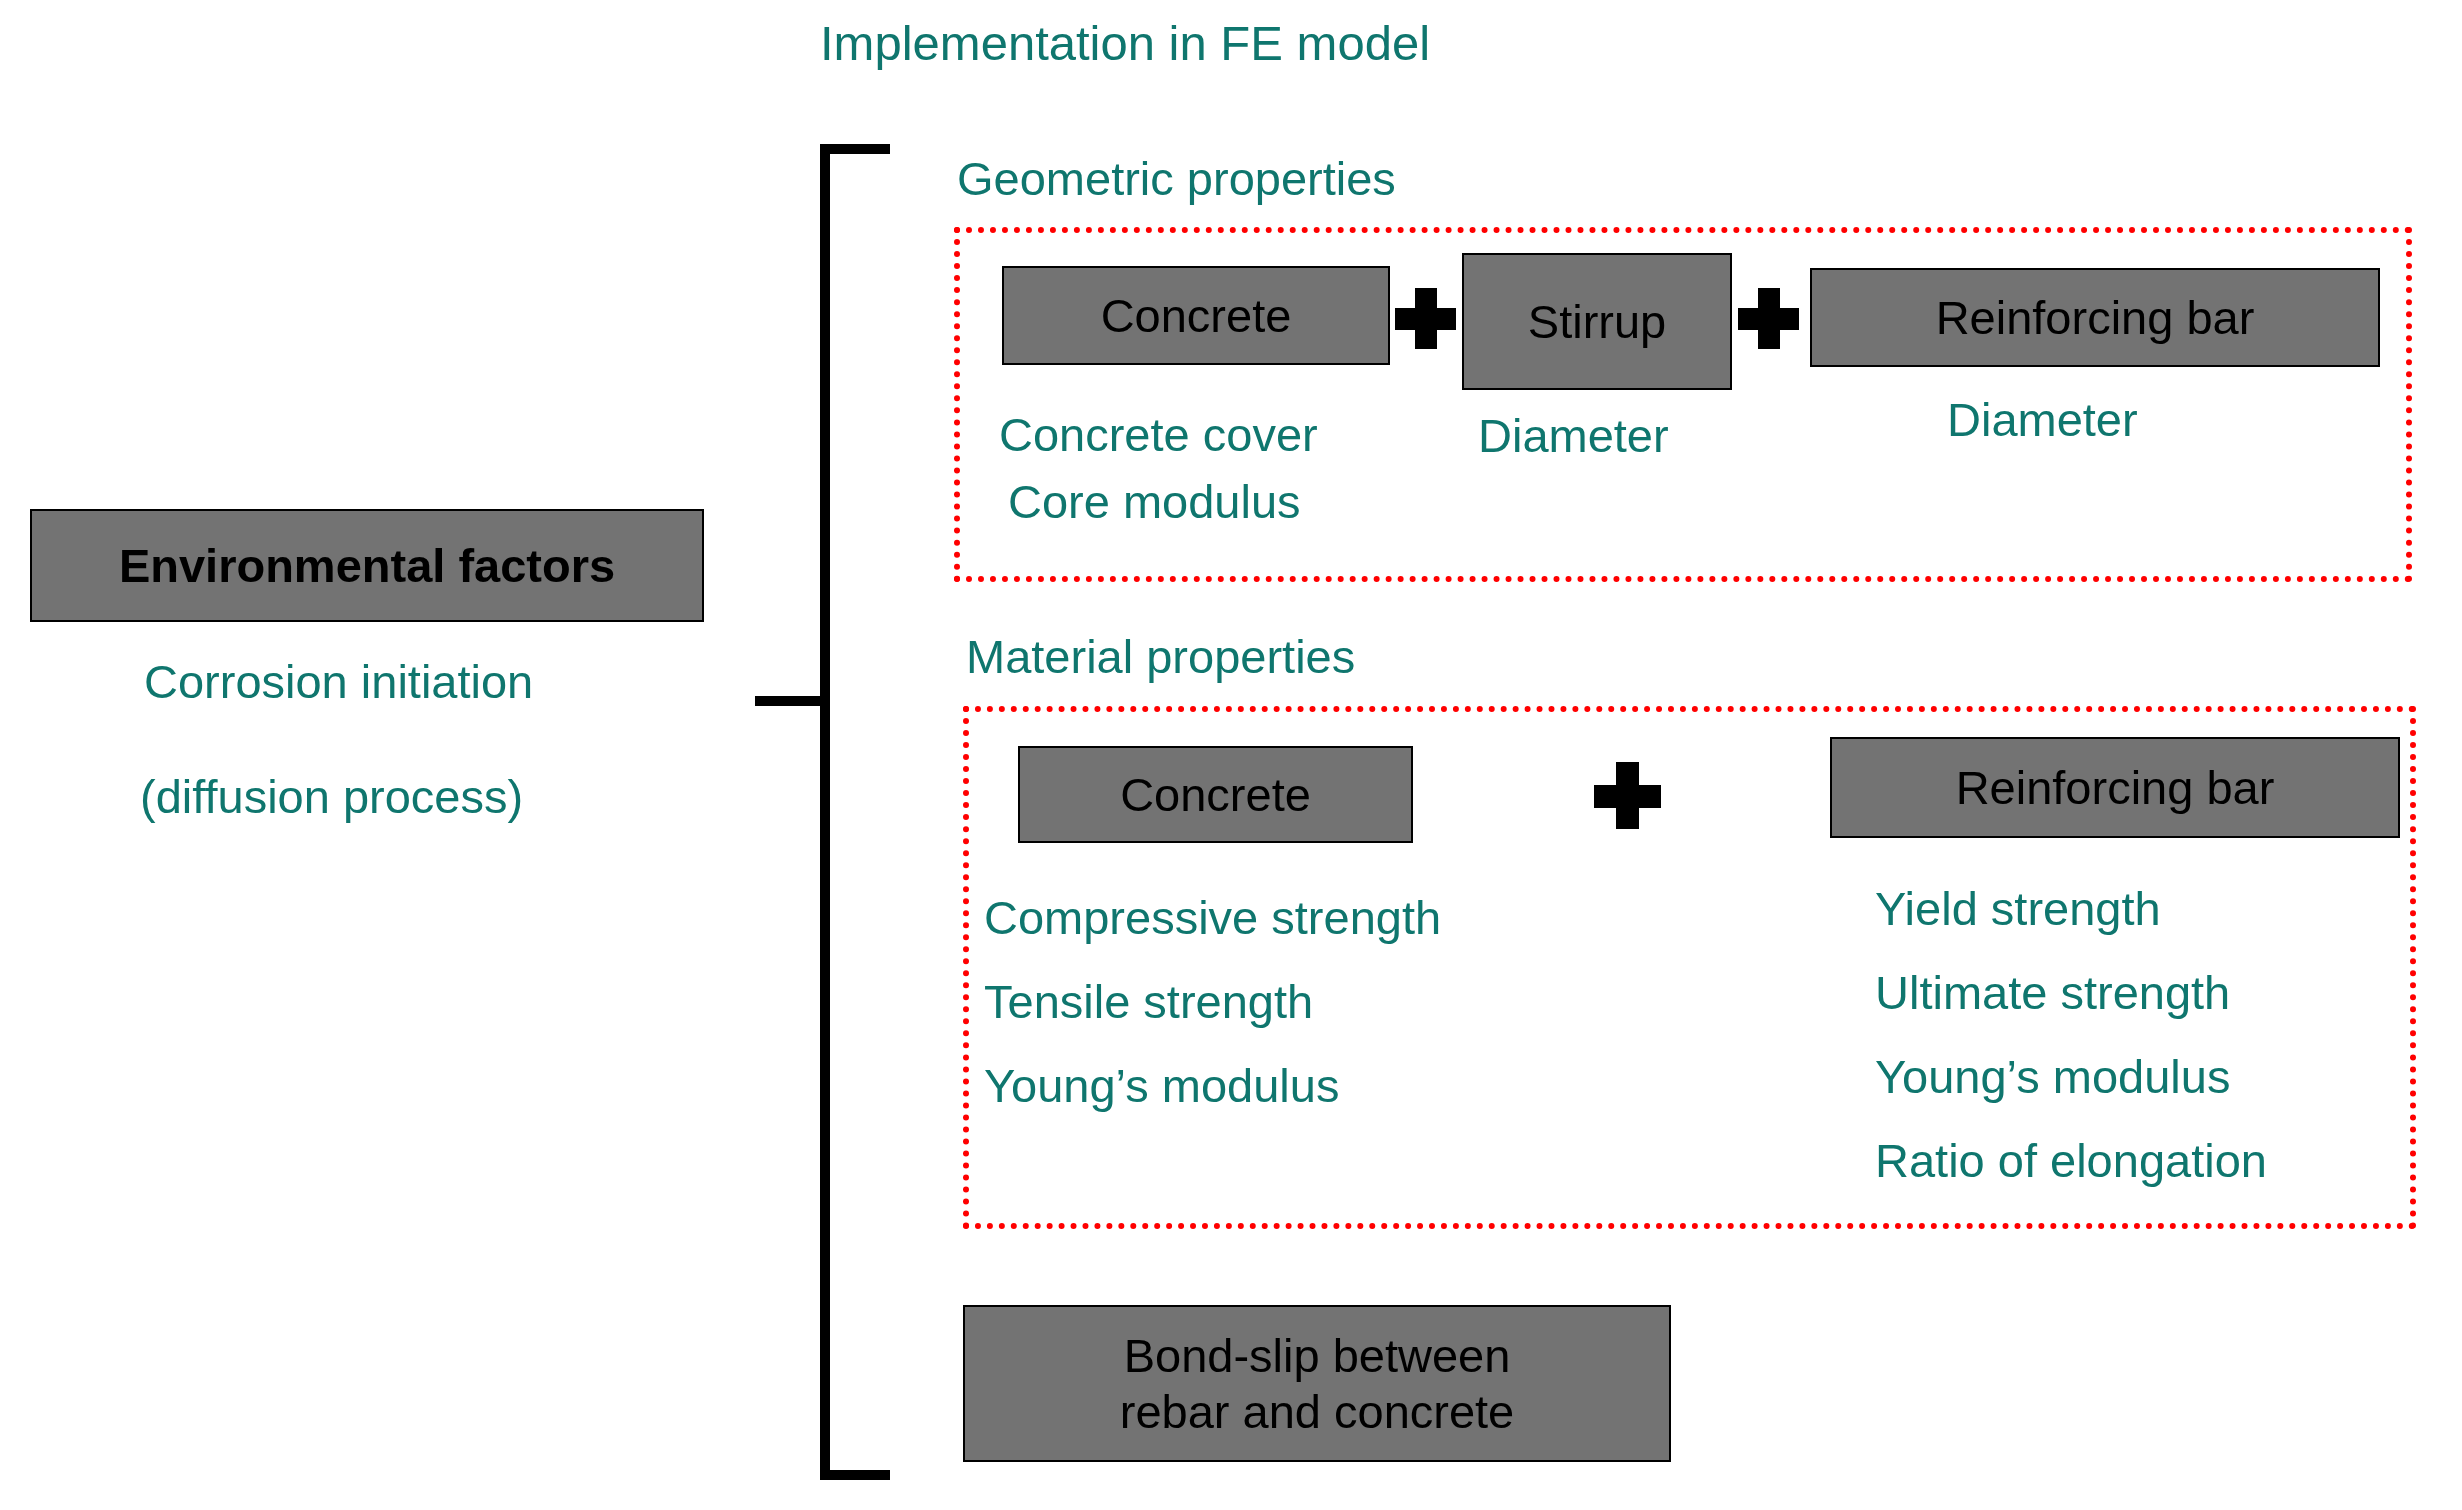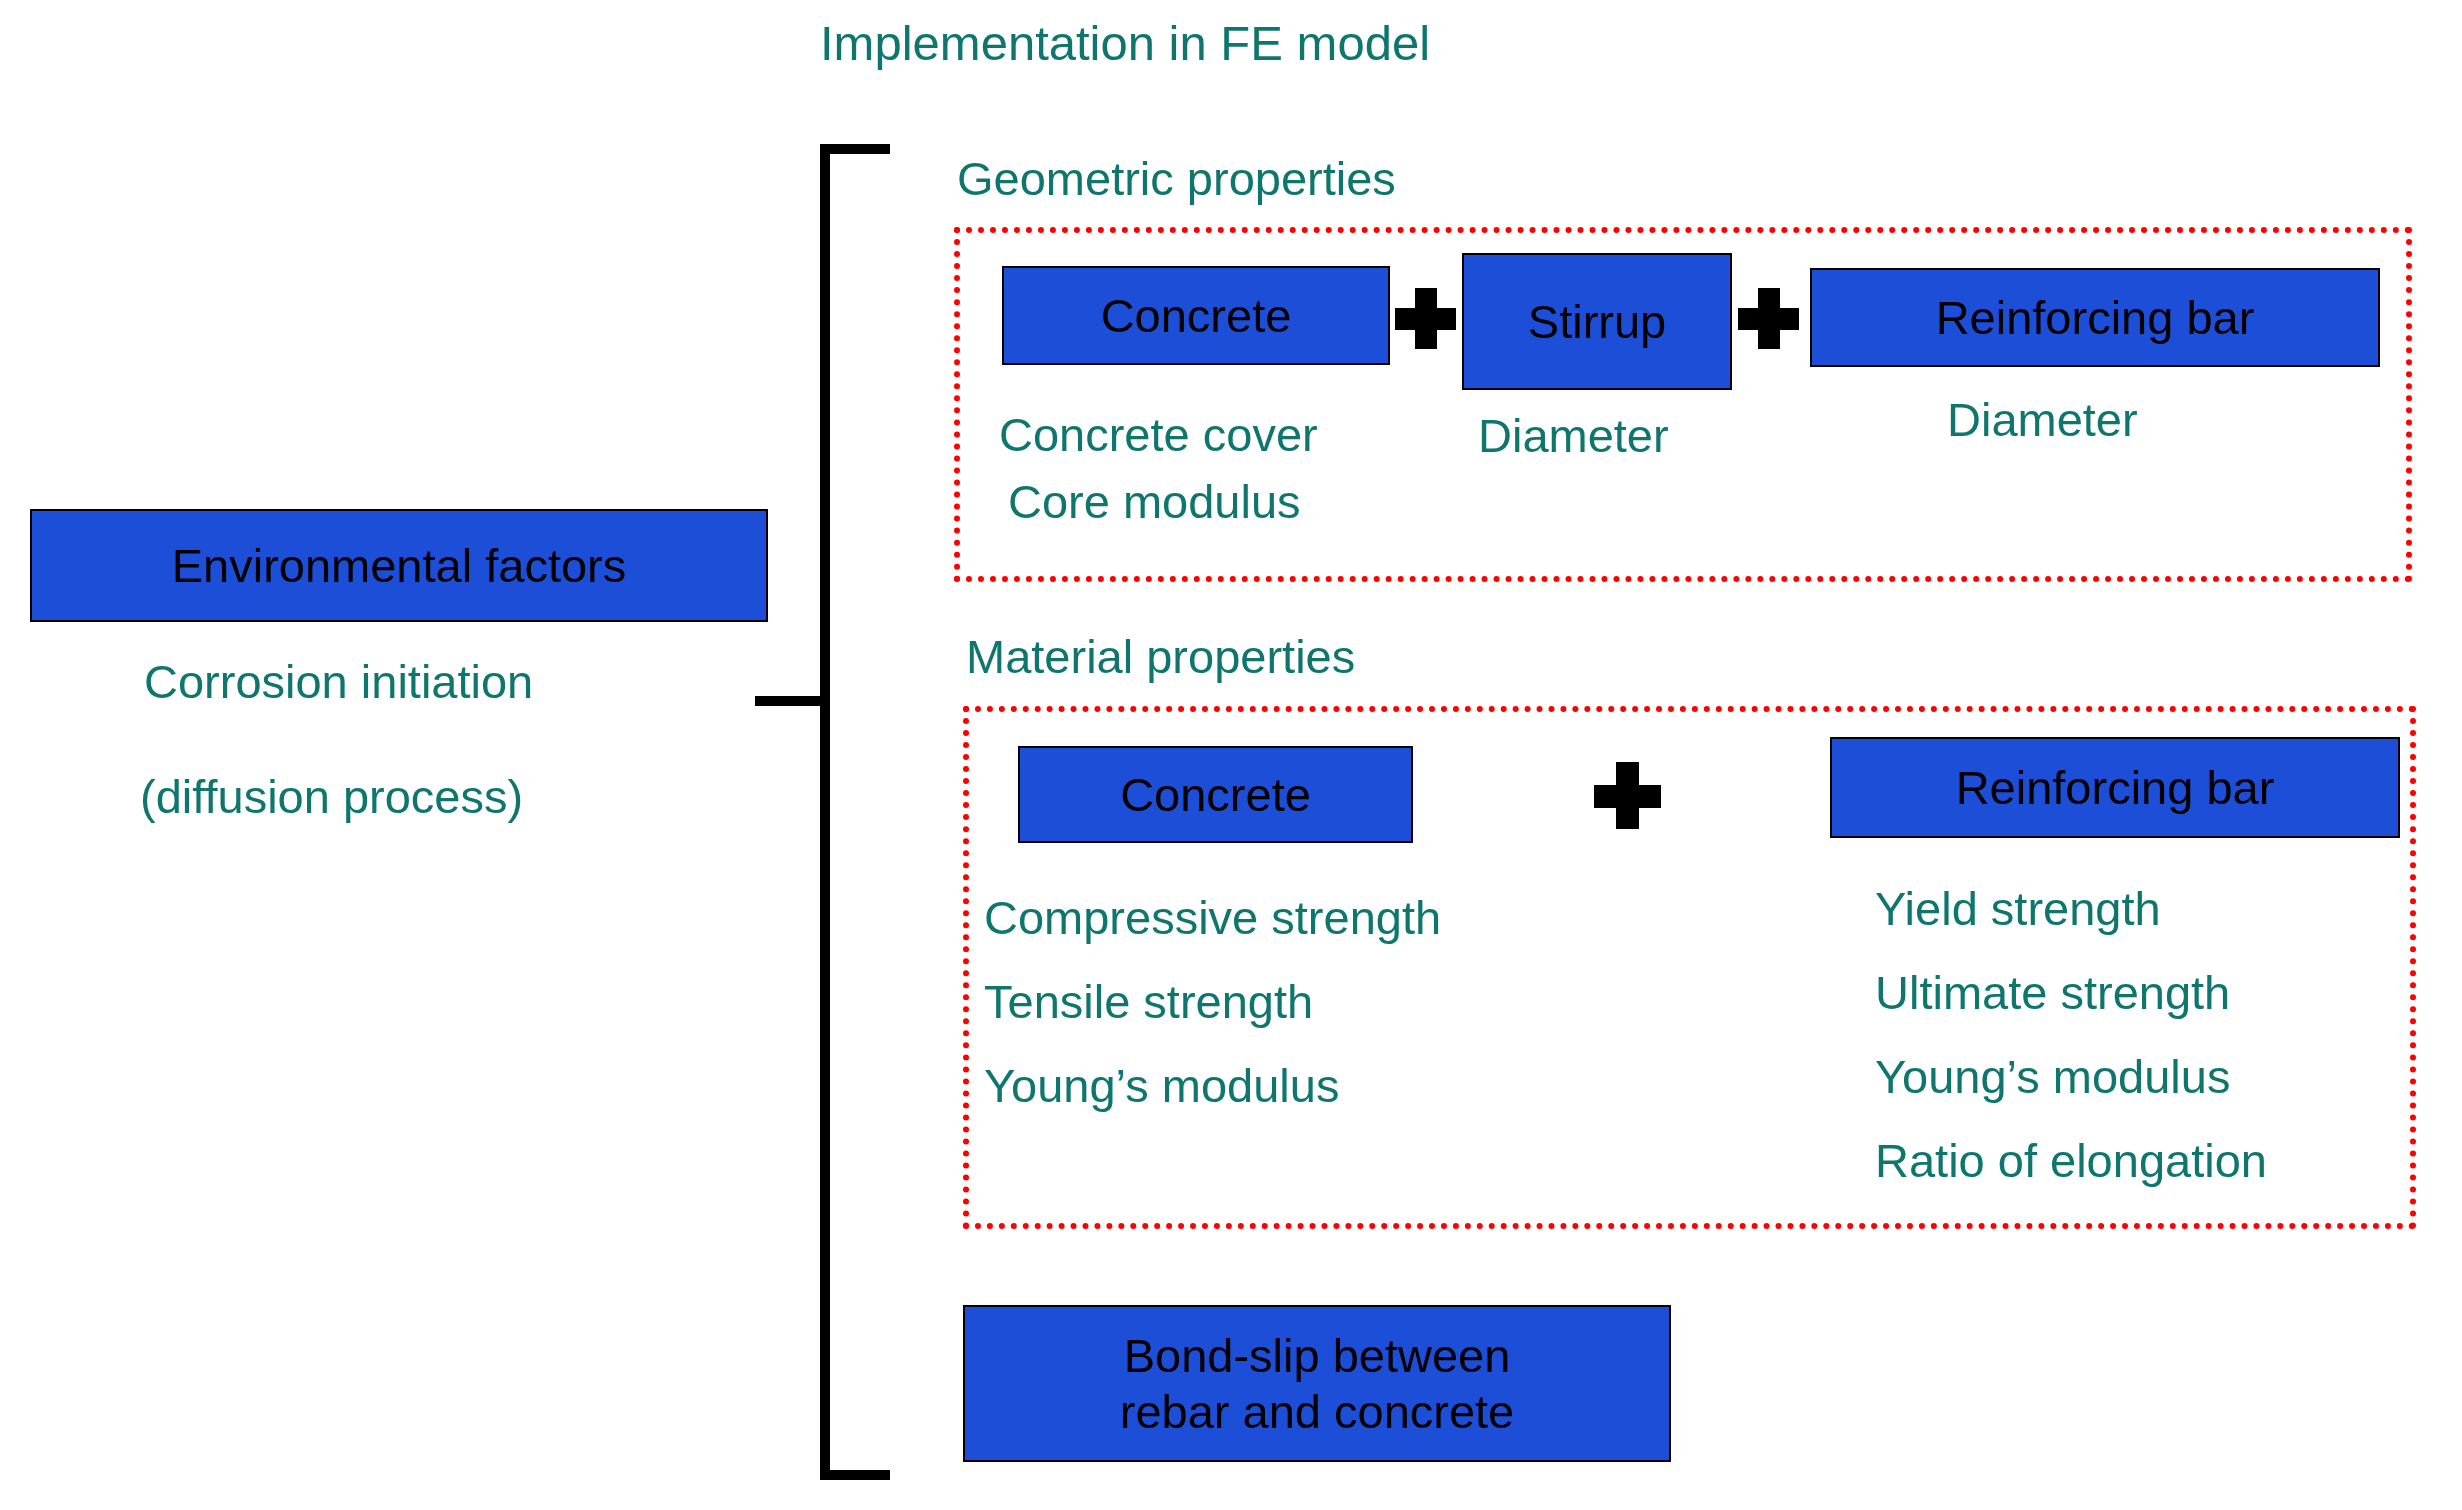--- a/index.html
+++ b/index.html
@@ -24,21 +24,21 @@
     line-height: 1.12;
     color: #0f766e;
     font-weight: 400;
   }
 
   
   .sbox {
     position: absolute;
     box-sizing: border-box;
     border: 2.7px solid #000000;
-    background: #1d4ed8;
+    background: #737373;
     display: flex;
     align-items: center;
     justify-content: center;
     text-align: center;
     line-height: 1.18;
   }
 
   
   .rbox {
     position: absolute;
@@ -69,21 +69,21 @@
     font-size: 49px;
   }
 </style>
 </head>
 <body>
 
 <div id="canvas">
 
   <div class="txt" id="title-implementation" style="left:820px; top:16px;">Implementation in FE model</div>
 
-  <div class="sbox" style="left:30px; top:509px; width:738px; height:113px; font-size:47px;">
+  <div class="sbox" style="left:30px; top:509px; width:674px; height:113px; font-size:47px;font-weight:bold;">
     <span>Environmental factors</span>
   </div>
 
   <div class="txt" style="left:144px; top:656px; font-size:47px;">Corrosion initiation</div>
   <div class="txt" style="left:140px; top:771px; font-size:47px;">(diffusion process)</div>
 
   <div class="bracket-h" style="left:755px; top:696px; width:74px; height:10px;"></div>
 
   <div class="bracket-v" style="left:820px; top:144px; width:10px; height:1336px;"></div>
   <div class="bracket-h" style="left:820px; top:144px; width:70px; height:10px;"></div>

